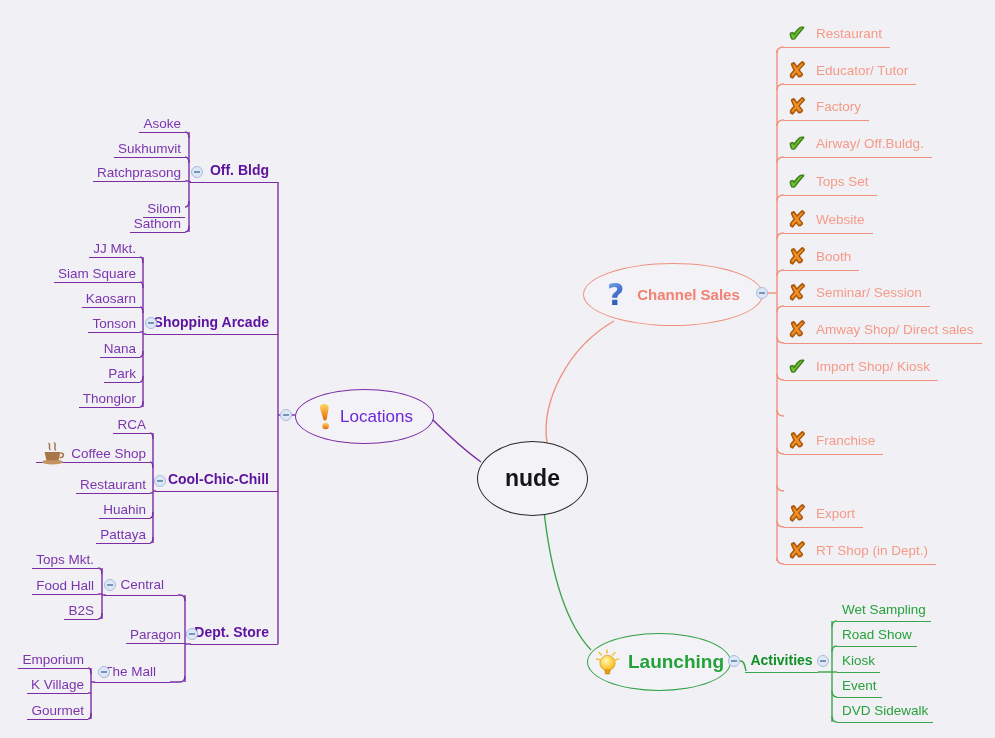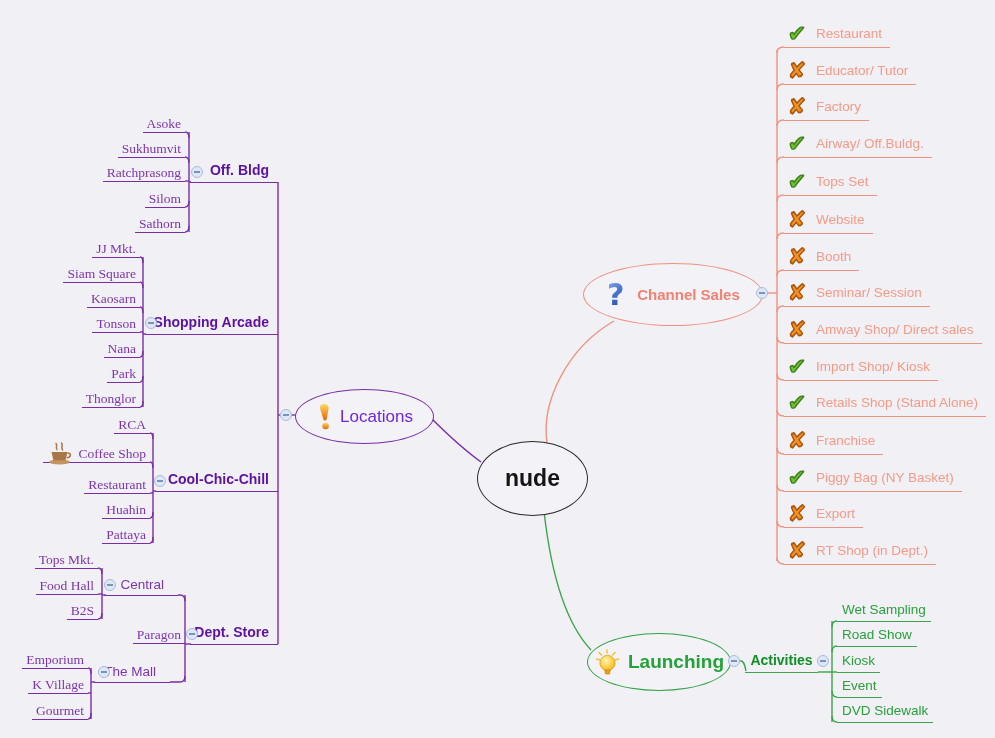--- a/index.html
+++ b/index.html
@@ -15,21 +15,21 @@
   .wire{fill:none;stroke-width:1.4px;}
   .wire.purple{stroke:#7b2ca5;}
   .wire.salmon{stroke:#f0917f;}
   .wire.green{stroke:#3aa54a;}
 
   
   .row{position:absolute;z-index:3;white-space:nowrap;cursor:default;}
   .childL{ 
     height:18px;line-height:17px;font-size:13.5px;padding:0 4px;
     color:#7b35ad;border-bottom:1.4px solid #7b2ca5;text-align:right;
-    display:flex;align-items:center;justify-content:flex-end;gap:5px;font-family:Liberation Serif, serif;
+    display:flex;align-items:center;justify-content:flex-end;gap:5px;
   }
   .groupL{ 
     height:22px;line-height:21px;font-size:14px;font-weight:bold;color:#5c129e;
     border-bottom:1.4px solid #7b2ca5;text-align:right;padding-right:9px;
   }
   .subgroupL{
     height:20px;line-height:19px;font-size:13.5px;color:#7b35ad;
     border-bottom:1.4px solid #7b2ca5;text-align:right;padding-right:14px;
   }
   .chanItem{ 
@@ -255,31 +255,23 @@
       <span>Seminar/ Session</span>
     </div>
   <div class="row chanItem" style="top:316px">
       <span class="mark cross"></span>
       <span>Amway Shop/ Direct sales</span>
     </div>
   <div class="row chanItem" style="top:353px">
       <span class="mark check"></span>
       <span>Import Shop/ Kiosk</span>
     </div>
-  <div class="row chanItem" style="top:389px">
-      <span class="mark check"></span>
-      <span>Retails Shop (Stand Alone)</span>
-    </div>
   <div class="row chanItem" style="top:427px">
       <span class="mark cross"></span>
       <span>Franchise</span>
-    </div>
-  <div class="row chanItem" style="top:464px">
-      <span class="mark check"></span>
-      <span>Piggy Bag (NY Basket)</span>
     </div>
   <div class="row chanItem" style="top:500px">
       <span class="mark cross"></span>
       <span>Export</span>
     </div>
   <div class="row chanItem" style="top:537px">
       <span class="mark cross"></span>
       <span>RT Shop (in Dept.)</span>
     </div>
 
@@ -290,21 +282,21 @@
 
   <div class="row childL" style="right:810px;top:114px">
       <span>Asoke</span>
     </div>
   <div class="row childL" style="right:810px;top:139px">
       <span>Sukhumvit</span>
     </div>
   <div class="row childL" style="right:810px;top:163px">
       <span>Ratchprasong</span>
     </div>
-  <div class="row childL" style="right:810px;top:189px">
+  <div class="row childL" style="right:810px;top:199px">
       <span>Silom</span>
     </div>
   <div class="row childL" style="right:810px;top:214px">
       <span>Sathorn</span>
     </div>
 
   <div class="row childL" style="right:855px;top:239px">
       <span>JJ Mkt.</span>
     </div>
   <div class="row childL" style="right:855px;top:264px">

